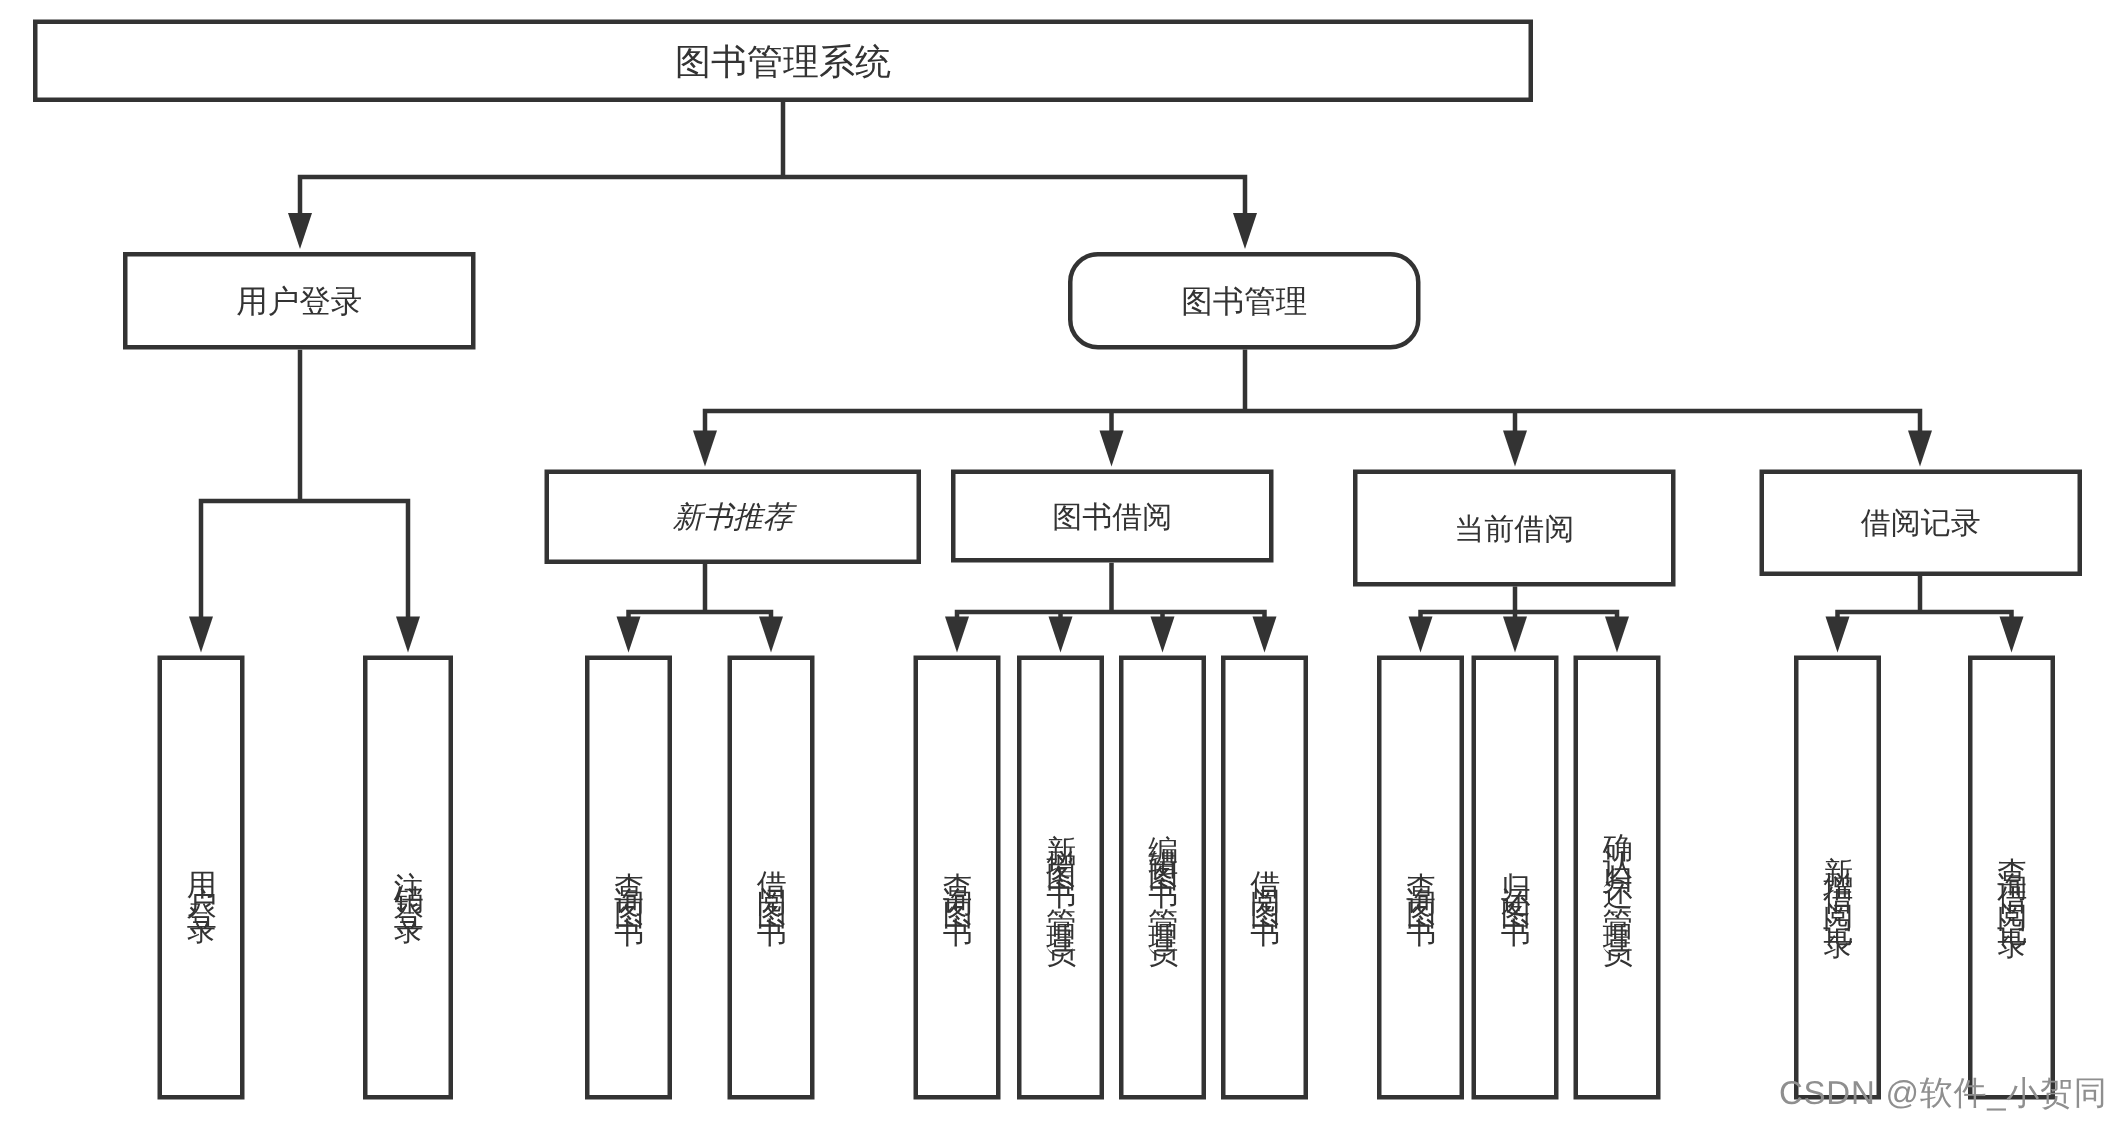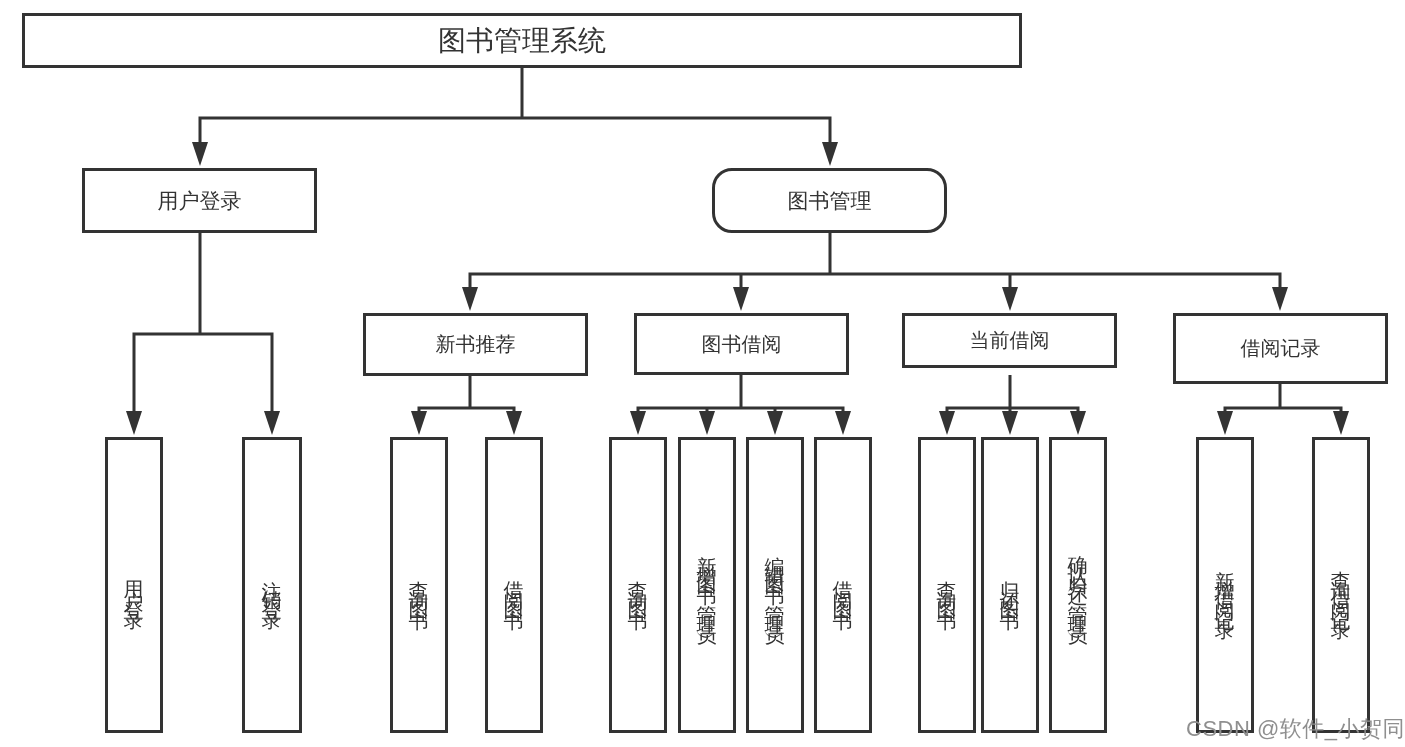--- a/index.html
+++ b/index.html
@@ -25,21 +25,21 @@
     position: absolute;
     box-sizing: border-box;
     background: #ffffff;
     border: 3px solid #333333;
     color: #333333;
     display: flex;
     align-items: center;
     justify-content: center;
     text-align: center;
   }
-  .box.root  { font-size: 28px; }
+  .box.root  { font-size: 24px; }
   .box.lvl2  { font-size: 21px; }
   .box.lvl3  { font-size: 20px; }
   .box.leaf  { font-size: 20px; }
   .vtext {
     writing-mode: vertical-rl;
     text-orientation: mixed;
     letter-spacing: 10px;
     line-height: 1;
     white-space: nowrap;
   }
@@ -106,27 +106,27 @@
     <span>图书管理系统</span>
   </div>
 
   <div class="box lvl2" style="left:82px; top:168px; width:235px; height:65px;">
     <span>用户登录</span>
   </div>
   <div class="box lvl2" style="left:712px; top:168px; width:235px; height:65px;border-radius:20px;">
     <span>图书管理</span>
   </div>
 
-  <div class="box lvl3" style="left:363px; top:313px; width:225px; height:63px;">
+  <div class="box lvl3" style="left:363px; top:313px; width:251px; height:63px;font-style:italic;">
     <span>新书推荐</span>
   </div>
   <div class="box lvl3" style="left:634px; top:313px; width:215px; height:62px;">
     <span>图书借阅</span>
   </div>
-  <div class="box lvl3" style="left:902px; top:313px; width:215px; height:55px;">
+  <div class="box lvl3" style="left:902px; top:313px; width:215px; height:78px;">
     <span>当前借阅</span>
   </div>
   <div class="box lvl3" style="left:1173px; top:313px; width:215px; height:71px;">
     <span>借阅记录</span>
   </div>
 
   <div class="box leaf" style="left:105px; top:437px; width:58px; height:296px;">
     <span class="vtext">用户登录</span>
   </div>
   <div class="box leaf" style="left:242px; top:437px; width:60px; height:296px;">

